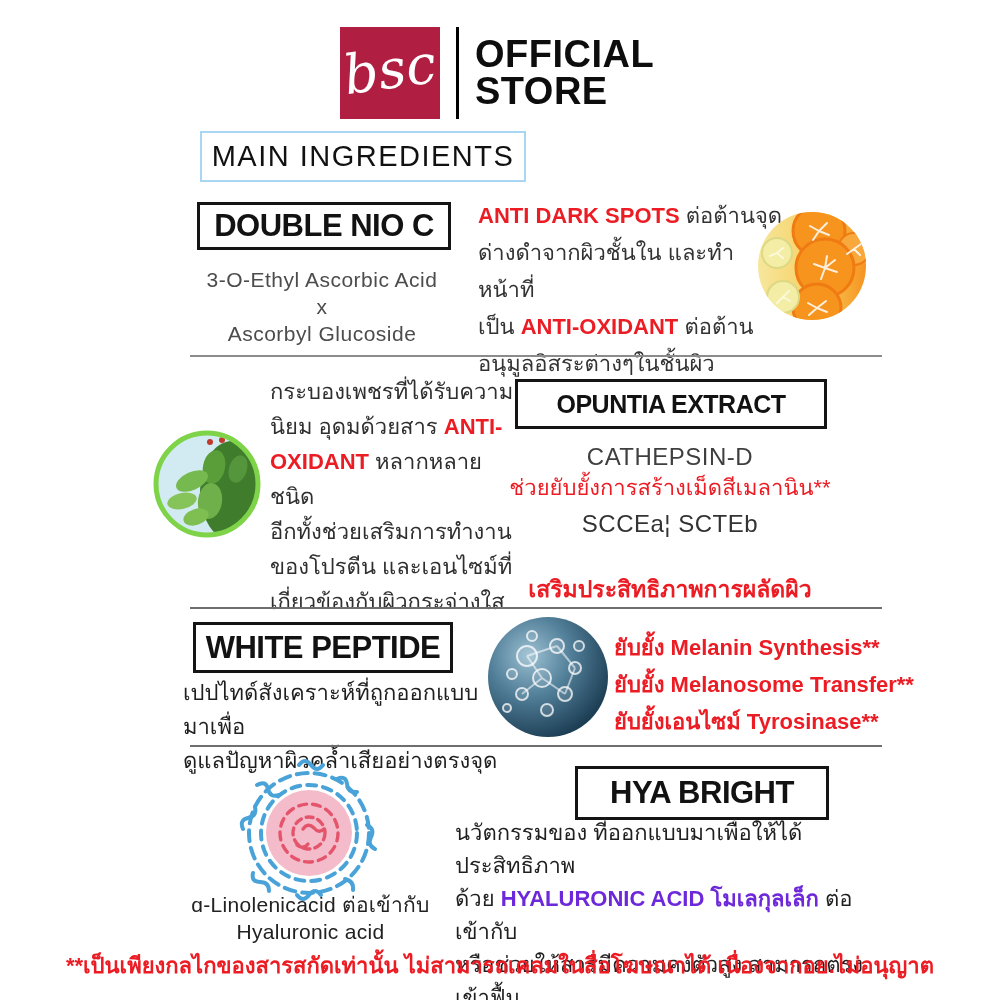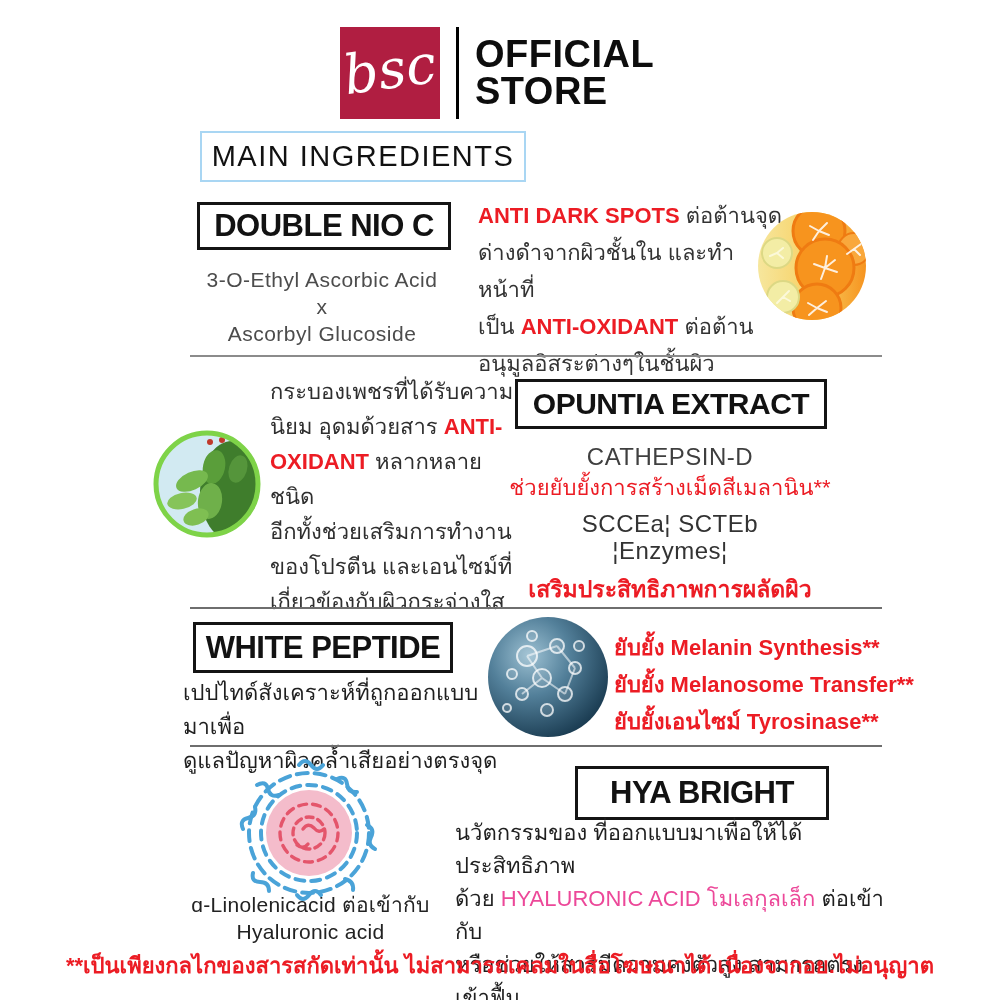--- a/index.html
+++ b/index.html
@@ -16,30 +16,30 @@
 
   
   .main-box{position:absolute;left:200px;top:131px;width:322px;height:47px;border:2px solid #A9D6F3;
             display:flex;align-items:center;justify-content:center;font-size:29px;letter-spacing:1.5px;
             color:#111;font-weight:500;white-space:nowrap;text-align:right;}
 
   
   .title-box{position:absolute;border:3px solid #141414;display:flex;align-items:center;justify-content:center;
              font-weight:700;color:#121212;background:#fff;white-space:nowrap;letter-spacing:-.5px;}
   .t-nio{left:197px;top:202px;width:248px;height:42px;font-size:31px;}
-  .t-opuntia{left:515px;top:379px;width:306px;height:44px;font-size:30px;text-align:center;}
+  .t-opuntia{left:515px;top:379px;width:306px;height:44px;font-size:25px;text-align:center;}
   .t-peptide{left:193px;top:622px;width:254px;height:45px;font-size:31px;}
   .t-hya{left:575px;top:760px;width:248px;height:48px;font-size:31px;margin-top:6px;}
 
   .nio-sub{position:absolute;left:178px;top:266px;width:288px;text-align:center;
            font-size:21px;line-height:27px;color:#4c4c4c;letter-spacing:.5px;}
   .nio-desc{position:absolute;left:478px;top:197px;width:305px;font-size:22px;line-height:37px;color:#333;}
 
   .seg-red-bold{color:#EC1C24;font-weight:700;margin-top:20px;}
-  .seg-bold{font-weight:400;color:#ec4899;}
+  .seg-bold{font-weight:700;color:#6d28d9;}
 
   .img-abs{position:absolute;}
   .orange-img{left:757px;top:211px;}
   .cactus-img{left:152px;top:429px;}
   .sphere-img{left:487px;top:616px;}
   .hya-img{left:233px;top:755px;}
 
   .divider{position:absolute;left:190px;width:692px;height:2px;background:#8b8b8b;}
   .d1{top:355px;}
   .d2{top:607px;background:#6e6e6e;}
@@ -143,21 +143,20 @@
     </g>
     <circle cx="55" cy="55" r="51" fill="none" stroke="#7ED348" stroke-width="5"></circle>
   </svg>
 
   <div class="opuntia-left"><span>กระบองเพชรที่ได้รับความ</span><br><span>นิยม อุดมด้วยสาร </span><span class="seg-red-bold">ANTI-</span><br><span class="seg-red-bold">OXIDANT</span><span> หลากหลายชนิด</span><br><span>อีกทั้งช่วยเสริมการทำงาน</span><br><span>ของโปรตีน และเอนไซม์ที่</span><br><span>เกี่ยวข้องกับผิวกระจ่างใส</span><br><span>อย่างมีประสิทธิภาพ</span></div>
 
   <div class="title-box t-opuntia">OPUNTIA EXTRACT</div>
   <div class="op-line cathepsin">CATHEPSIN-D</div>
   <div class="op-line cathepsin-note">ช่วยยับยั้งการสร้างเม็ดสีเมลานิน**</div>
   <div class="op-line enzymes1">SCCEa¦ SCTEb</div>
-  <div class="op-line enzymes2">¦Enzymes¦</div>
   <div class="op-line exfoliate">เสริมประสิทธิภาพการผลัดผิว</div>
 
   <div class="divider d2"></div>
 
   <div class="title-box t-peptide">WHITE PEPTIDE</div>
   <div class="wp-desc"><span>เปปไทด์สังเคราะห์ที่ถูกออกแบบมาเพื่อ</span><br><span>ดูแลปัญหาผิวคล้ำเสียอย่างตรงจุด</span></div>
 
   <svg class="img-abs sphere-img" width="122" height="122" viewBox="0 0 122 122">
     <defs>
       <radialGradient id="sg" cx="0.35" cy="0.32" r="0.95">

